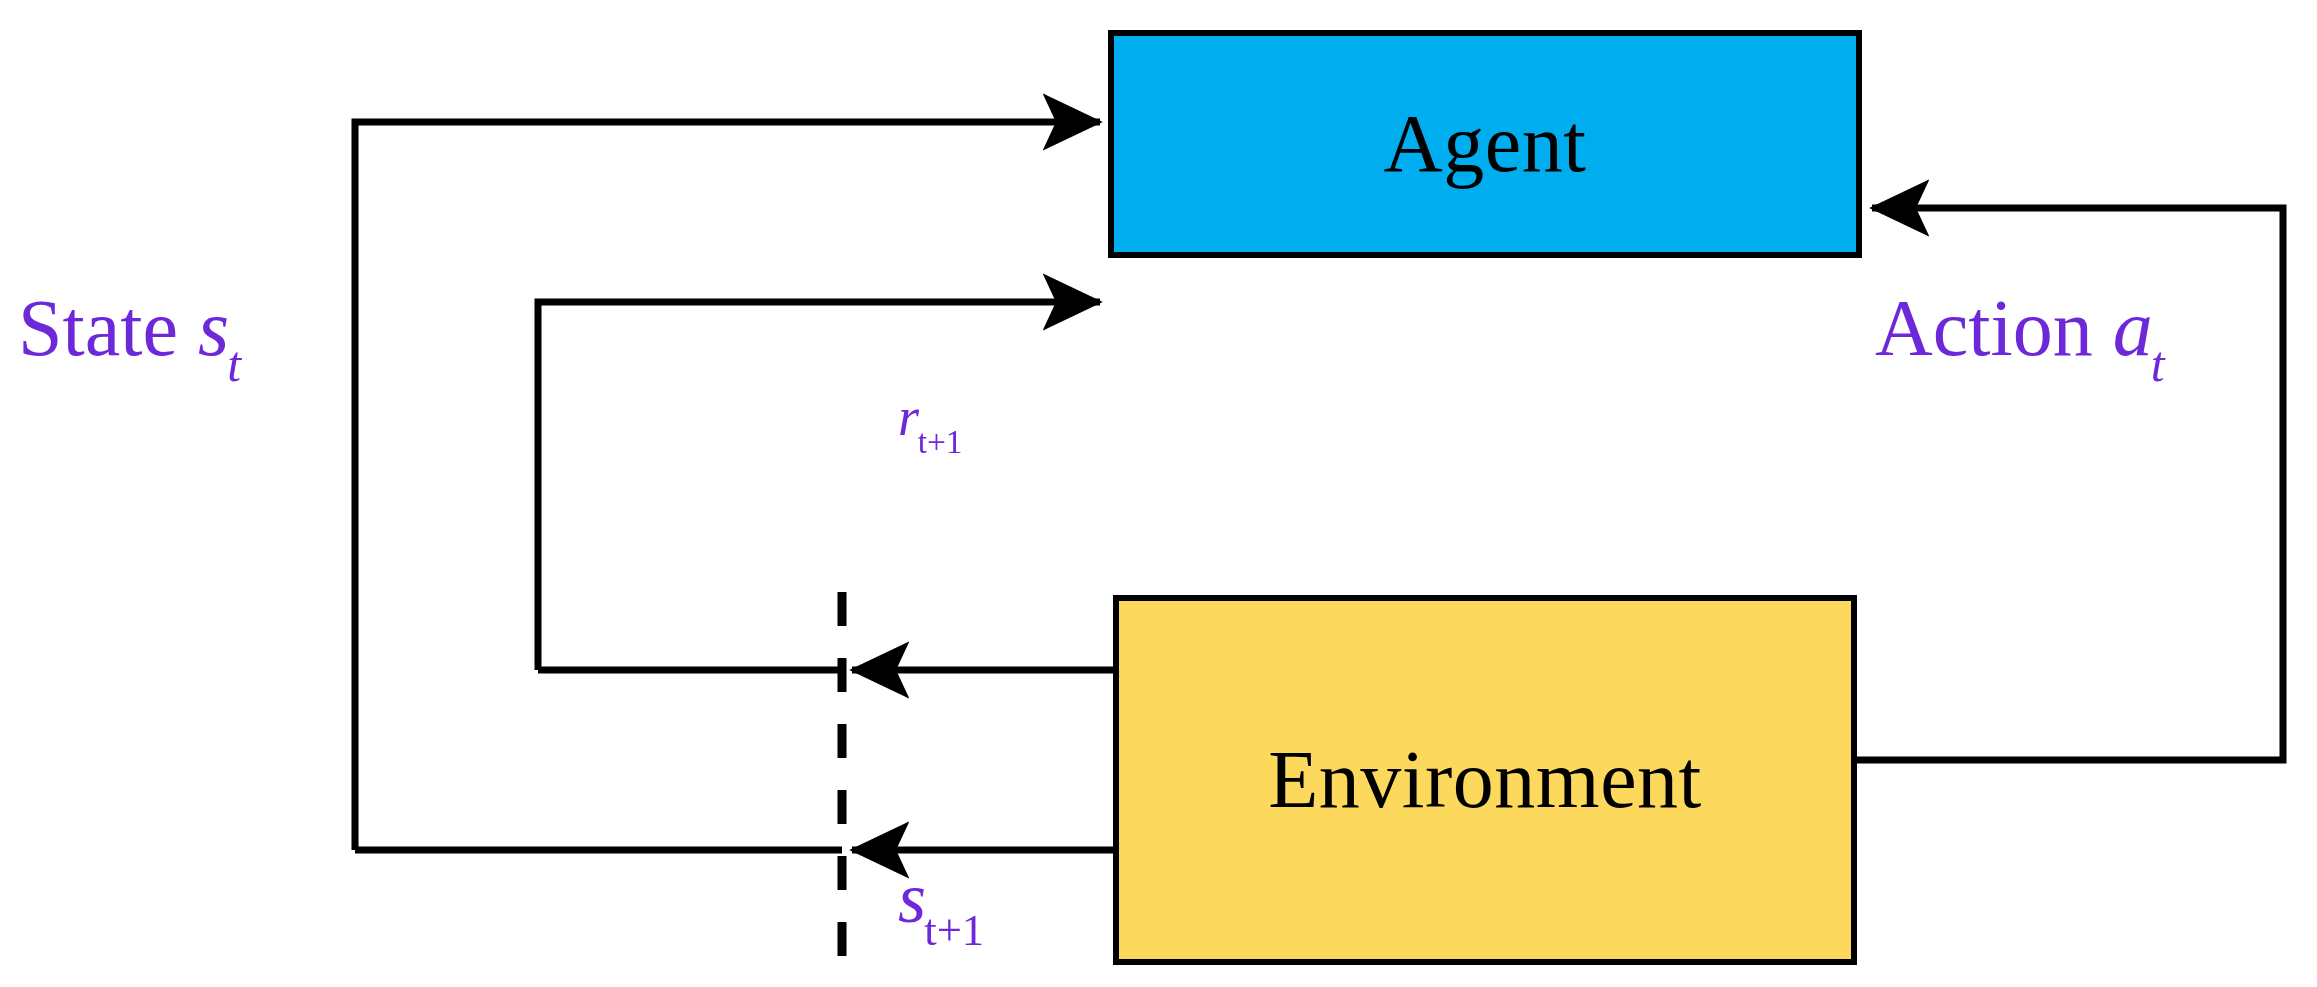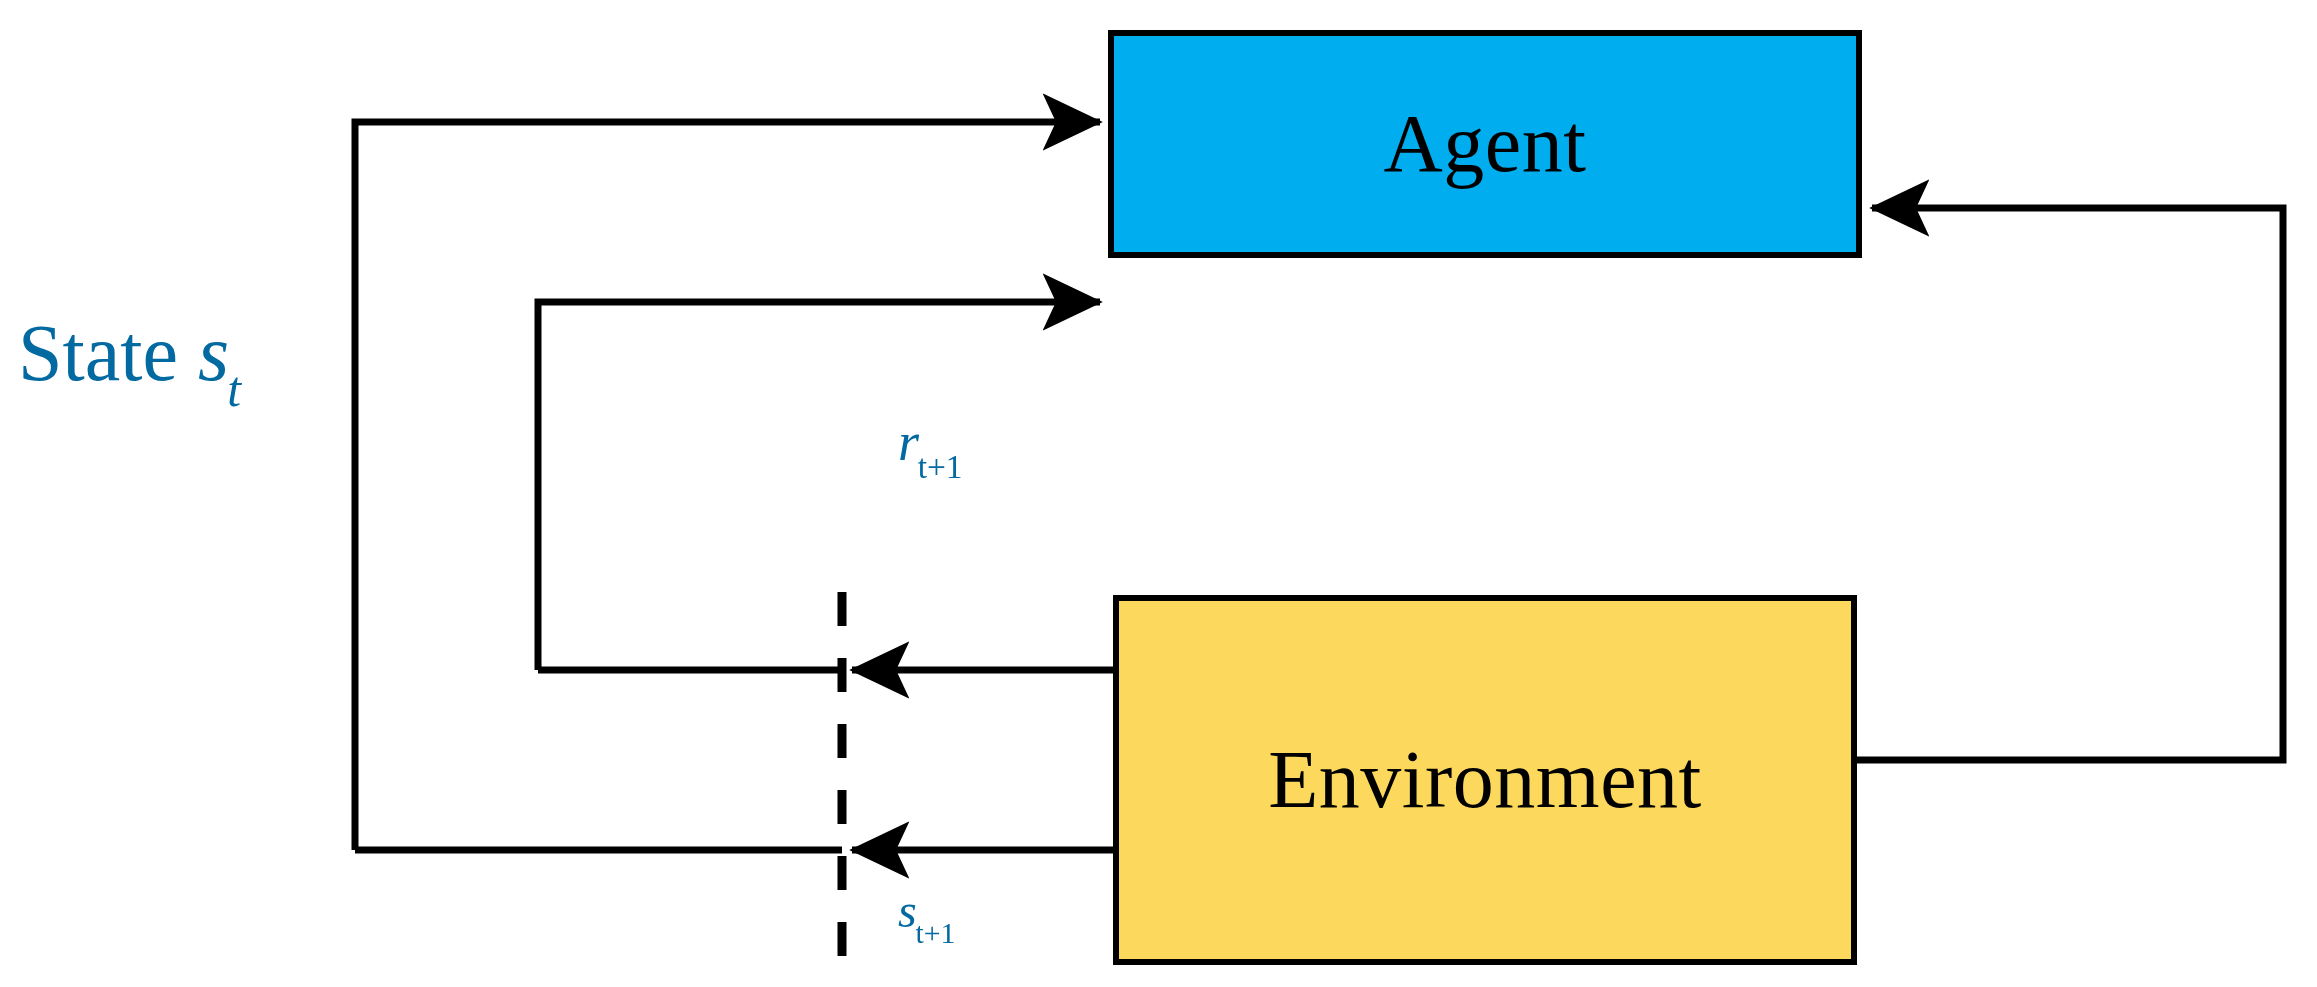--- a/index.html
+++ b/index.html
@@ -52,24 +52,23 @@
     left: 1113px;
     top: 595px;
     width: 744px;
     height: 370px;
     background: #fcd85c;
     text-align: right;
   }
   .edge-label {
     position: absolute;
     font-family: "Liberation Serif", "DejaVu Serif", serif;
-    color: #0369a1;
+    color: #6d28d9;
     line-height: 1;
     white-space: nowrap;
-    margin-top: 25px;
   }
   .edge-label .mathvar {
     font-style: italic;
     font-family: "Liberation Serif", "DejaVu Serif", serif;
   }
   .edge-label .sub {
     font-style: italic;
     font-size: 0.62em;
     vertical-align: sub;
     position: relative;
@@ -95,21 +94,21 @@
     font-size: 80px;
   }
   #label-reward-next {
     left: 898px;
     top: 390px;
     font-size: 54px;
   }
   #label-state-next {
     left: 898px;
     top: 862px;
-    font-size: 48px;
+    font-size: 72px;
   }
 </style>
 </head>
 <body>
 
 <div id="canvas" style="background: rgb(255, 255, 255);">
 
   <svg id="diagram-svg" viewBox="0 0 2317 987" aria-hidden="true">
     <defs>
       <marker id="arrow-right" markerWidth="9" markerHeight="9" refX="8.2" refY="4.5" orient="auto" markerUnits="strokeWidth">
@@ -153,20 +152,23 @@
 
   <div class="node-box" id="environment-box" style="background: rgb(252, 216, 92); border-color: rgb(0, 0, 0);">
     <span class="node-label">Environment</span>
   </div>
 
   <div class="edge-label" id="label-state">
     <span>State</span><span>&nbsp;</span><span class="mathvar">s</span><span class="sub">t</span>
   </div>
 
 
+  <div class="edge-label" id="label-action">
+    <span>Action</span><span>&nbsp;</span><span class="mathvar">a</span><span class="sub">t</span>
+  </div>
 
   <div class="edge-label" id="label-reward-next">
     <span class="mathvar">r</span><span class="sub subplain">t+1</span>
   </div>
 
   <div class="edge-label" id="label-state-next">
     <span class="mathvar">s</span><span class="sub subplain">t+1</span>
   </div>
 
 </div>

